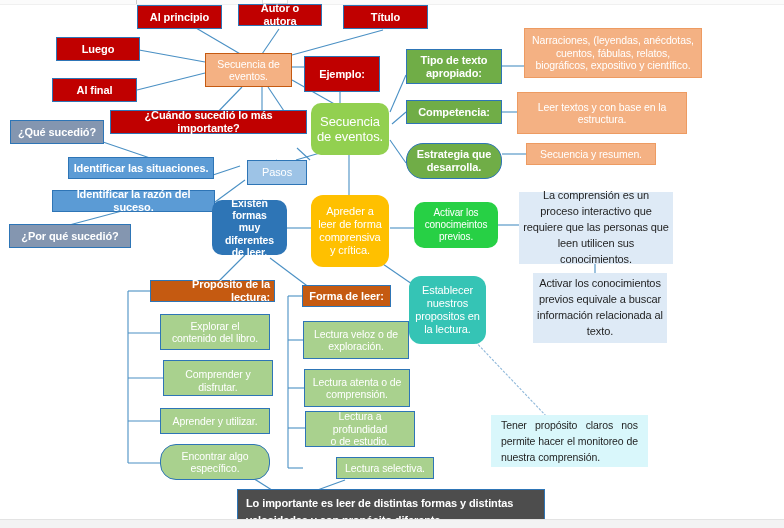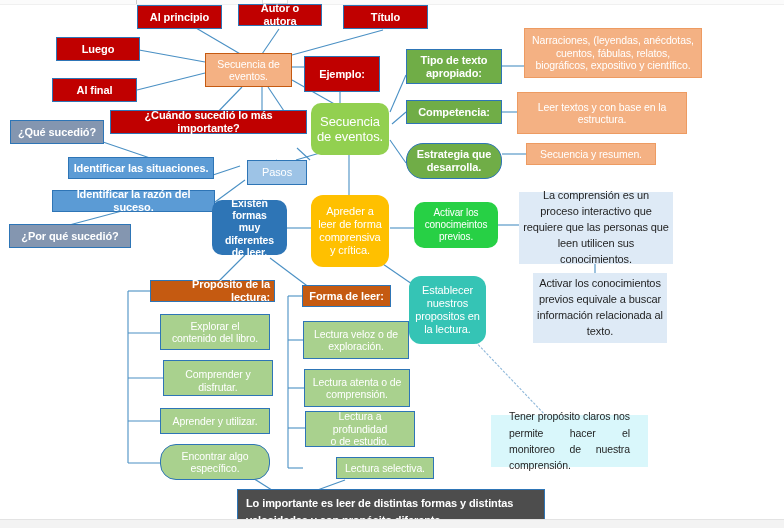--- a/index.html
+++ b/index.html
@@ -165,21 +165,21 @@
     line-height: 1.45;
   }
   .s-cyaninfo {
     background: #D9F7FB;
     border: none;
     color: #1F1F1F;
     font-size: 10.5px;
     line-height: 1.55;
     text-align: justify;
     justify-content: flex-start;
-    padding: 6px 18px;
+    padding: 6px 10px;
   }
   .s-darkbanner {
     background: #4D4D4D;
     border: 1.5px solid #2E75B6;
     color: #ffffff;
     font-weight: bold;
     font-size: 11px;
     text-align: left;
     justify-content: flex-start;
     align-items: flex-start;

